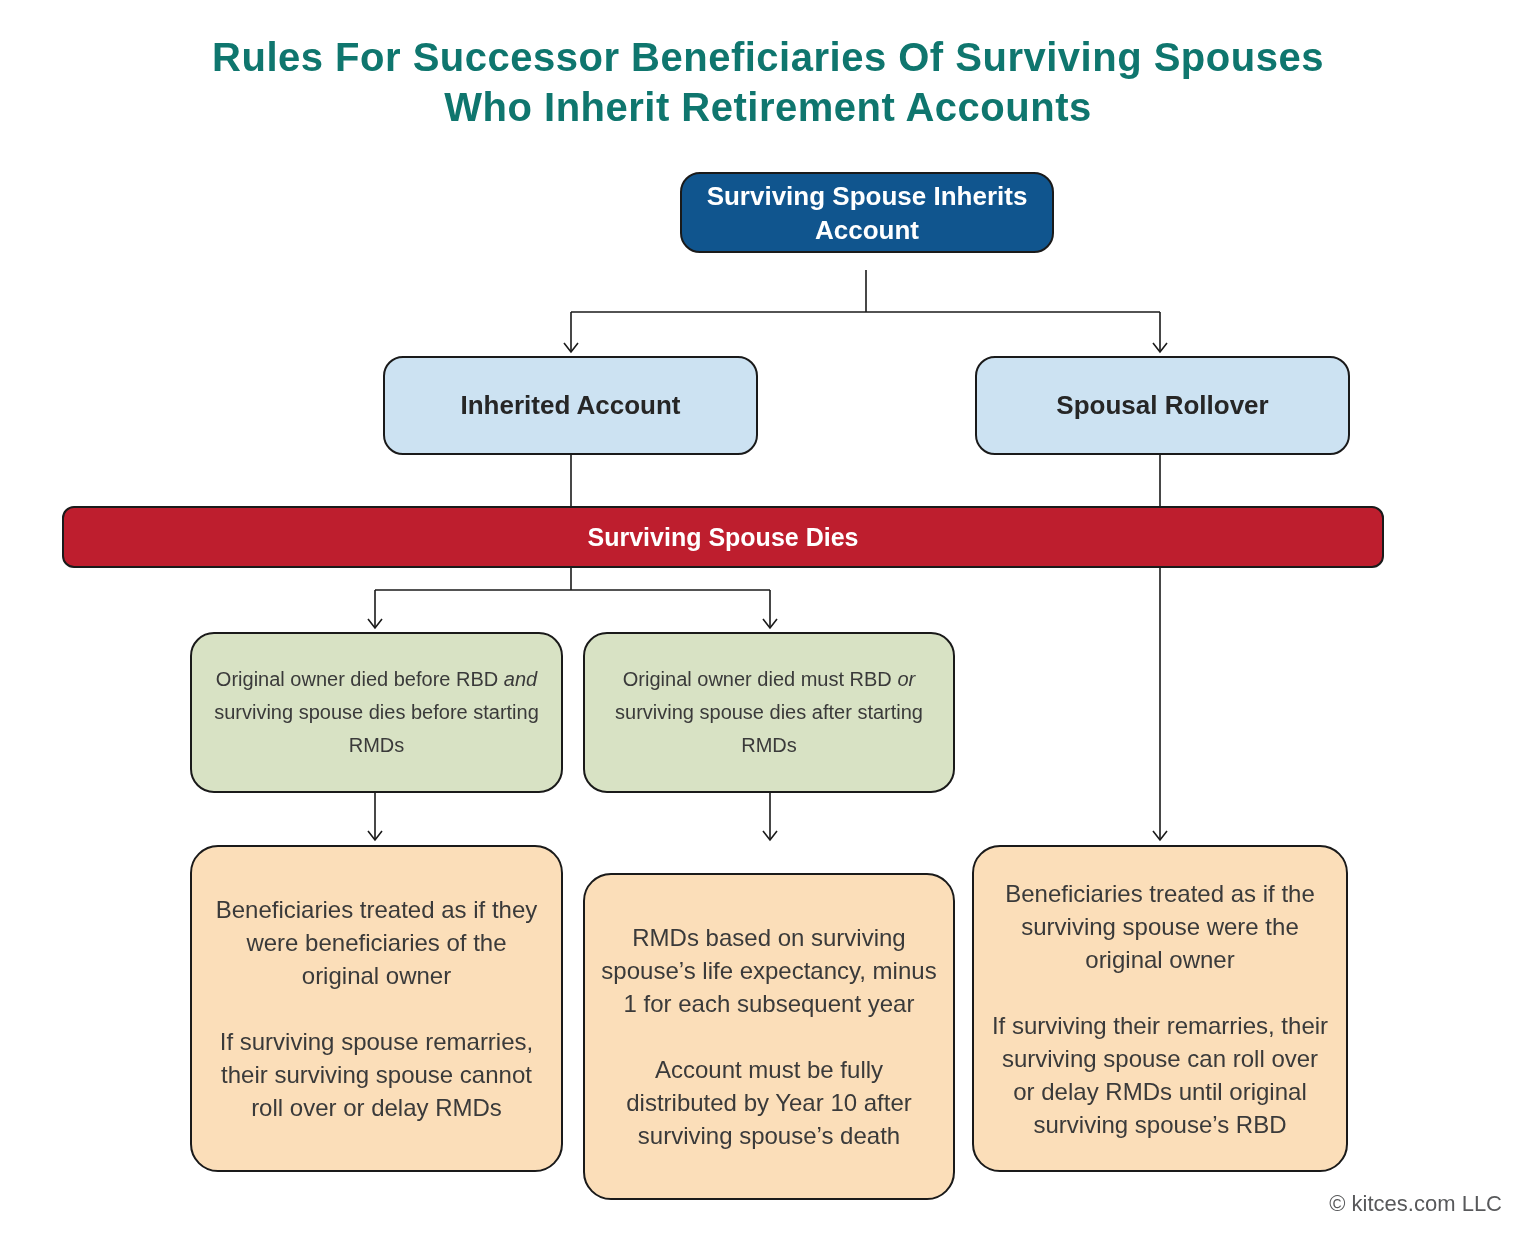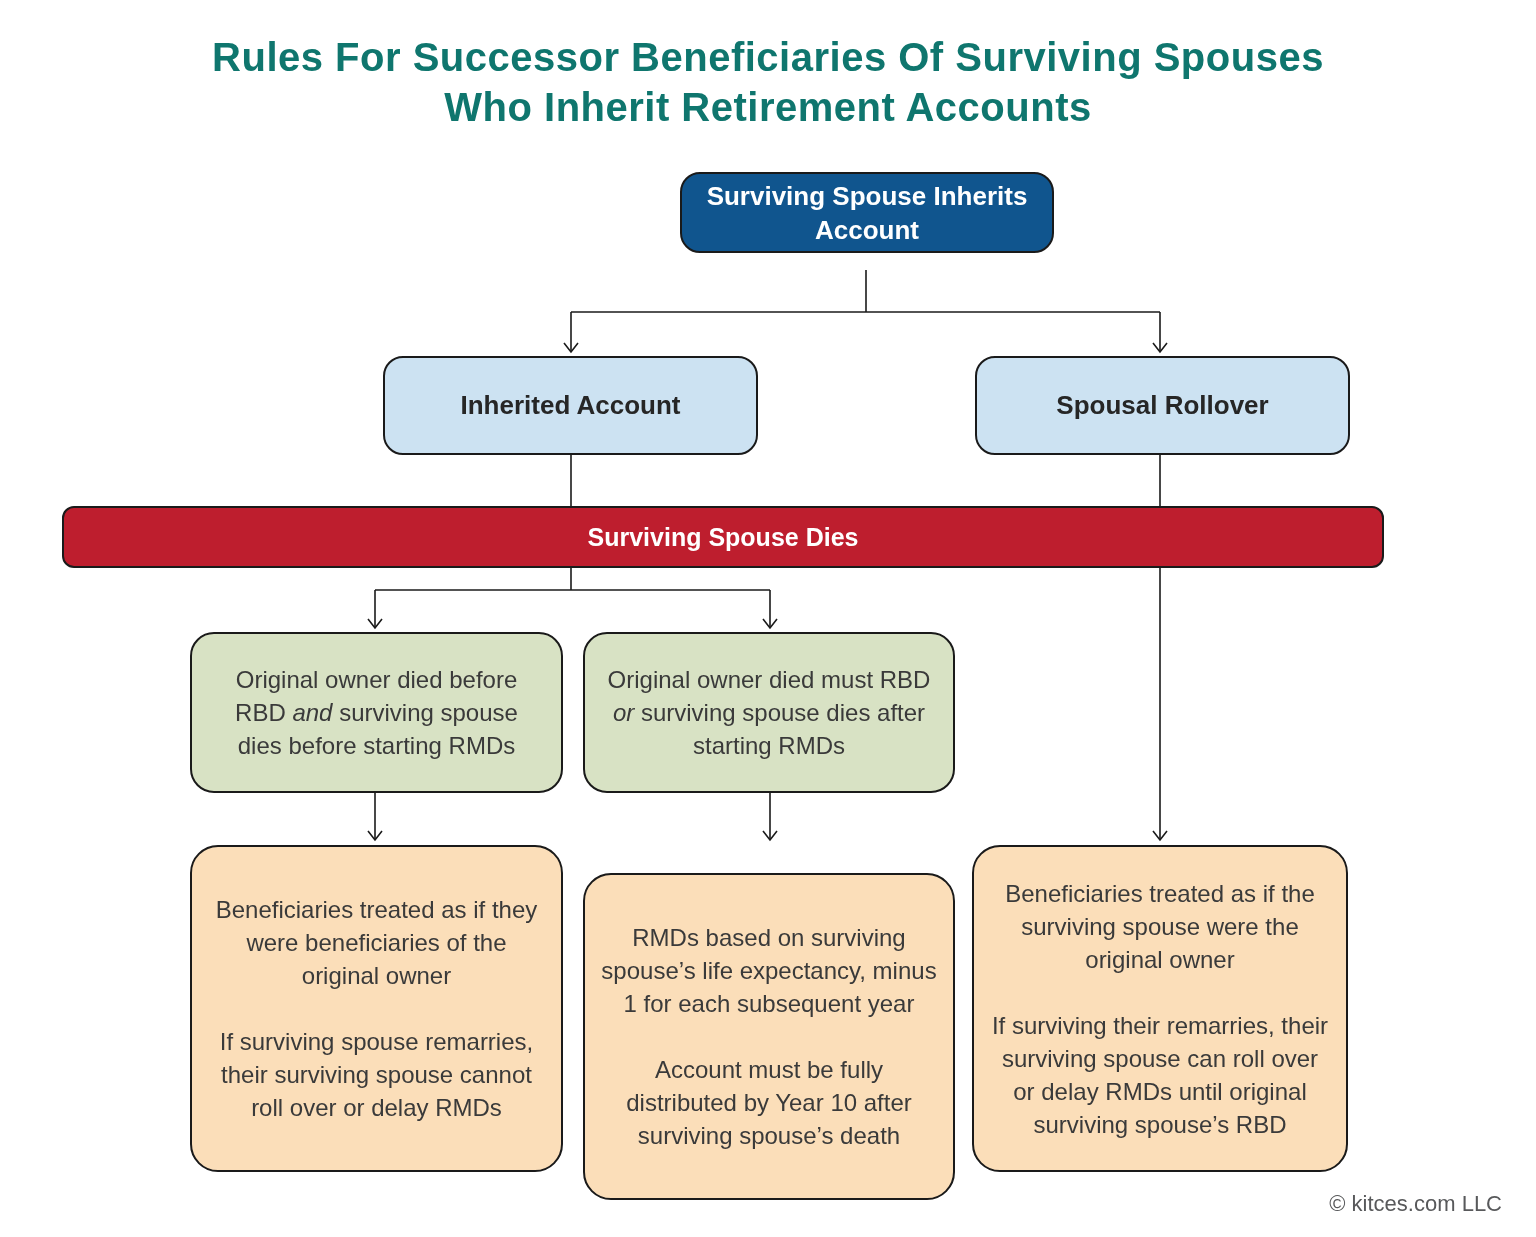--- a/index.html
+++ b/index.html
@@ -74,21 +74,21 @@
     color: #ffffff;
     font-size: 25px;
     font-weight: bold;
   }
   .node-green {
     top: 632px; width: 373px; height: 161px;
     background: #d8e2c4;
     border: 2px solid #1a1a1a;
     border-radius: 24px;
     color: #3a3a3a;
-    font-size: 24px;
+    font-size: 20px;
     line-height: 33px;
     padding: 6px 18px;
   }
   .node-green-left { left: 190px; }
   .node-green-right { left: 583px; width: 372px; }
   .node-orange {
     top: 845px; width: 373px; height: 327px;
     background: #fbdeb9;
     border: 2px solid #1a1a1a;
     border-radius: 28px;

